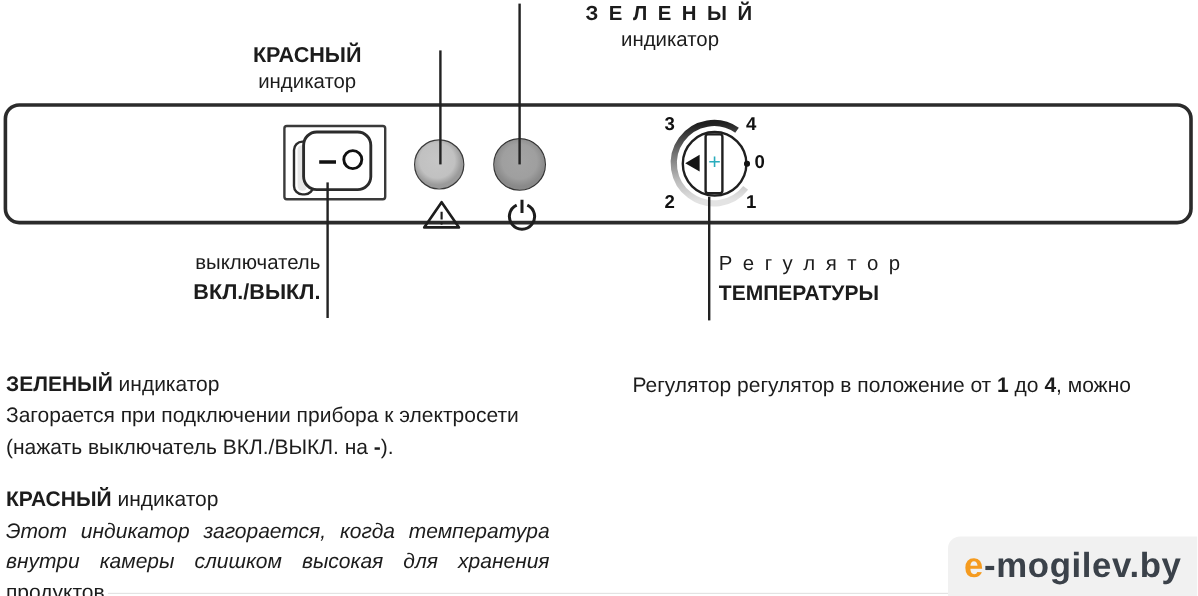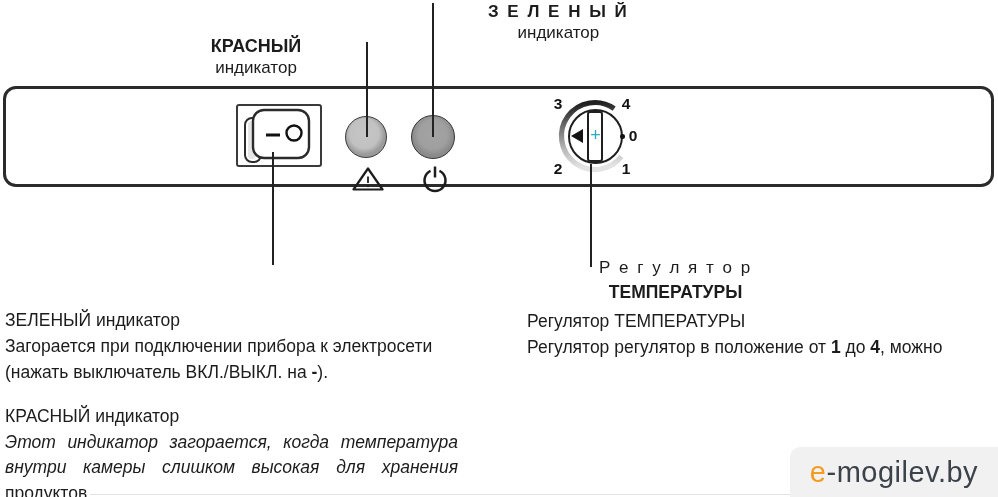--- a/index.html
+++ b/index.html
@@ -14,21 +14,21 @@
   
   .vline{width:1.5px;background:#222;}
 
   
   .lbl{font-size:17px;line-height:21px;white-space:nowrap;}
   .lbl b{font-size:18px;}
   .red-label{left:189px;top:36px;width:134px;text-align:center;}
   .green-label{left:440px;top:1px;text-align:center;margin-left:48px;}
   .green-label .sp{font-weight:700;letter-spacing:2px;}
   .switch-label{left:100px;top:207px;width:167px;text-align:right;line-height:24px;}
-  .reg-label{left:599px;top:208px;text-align:center;line-height:24px;margin-top:48px;}
+  .reg-label{left:599px;top:208px;text-align:left;line-height:24px;}
   .reg-label .sp{letter-spacing:2px;}
   .reg-label b{font-size:17.5px;}
 
   
   .switch-box{left:236px;top:104px;width:86px;height:63px;border:2px solid #3a3a3a;
               border-radius:3px;box-sizing:border-box;background:#fff;}
 
   
   .light{border-radius:50%;box-sizing:border-box;}
   .light-red{left:345px;top:116px;width:42px;height:42px;border:1.6px solid #3a3a3a;
@@ -47,26 +47,26 @@
              font-size:18px;font-weight:400;}
   .dial-num{font-size:15.5px;font-weight:700;color:#111;width:16px;text-align:center;line-height:17px;}
   .dial-dot{left:620px;top:134px;width:4.5px;height:4.5px;background:#111;border-radius:50%;}
 
   
   .sec{font-size:17.5px;line-height:26px;color:#1c1c1c;}
   .sec .just{text-align:justify;text-align-last:justify;font-style:italic;}
   .sec-green{left:5px;top:307px;width:455px;}
   .sec-red{left:5px;top:404px;width:453px;line-height:25.5px;}
   .sec-reg{left:527px;top:308px;width:465px;}
-  .hd b{font-weight:400;}
+  .hd b{font-weight:700;}
 
   
   .wm{left:790px;top:447px;width:208px;height:50px;background:#f1f1f1;
       border-top-left-radius:10px;display:flex;align-items:center;justify-content:center;}
-  .wm-text{font-size:29px;font-weight:400;letter-spacing:0.5px;color:#3b424a;}
+  .wm-text{font-size:29px;font-weight:700;letter-spacing:0.5px;color:#3b424a;}
   .wm-text .e{color:#f59b1f;}
 
   .hairline{left:90px;top:494px;width:705px;height:1px;background:#e3e3e3;}
 </style>
 </head>
 <body>
 
 <div id="stage">
 
   <div class="abs panel"></div>
@@ -122,40 +122,43 @@
   <div class="abs vline" style="left:590px;top:164px;height:103px;"></div>
 
   <div class="abs lbl red-label">
     <div><b>КРАСНЫЙ</b></div>
     <div>индикатор</div>
   </div>
   <div class="abs lbl green-label">
     <div class="sp">З Е Л Е Н Ы Й</div>
     <div>индикатор</div>
   </div>
+  <div class="abs lbl switch-label">
+    <div>выключатель</div>
+    <div><b>ВКЛ./ВЫКЛ.</b></div>
+  </div>
   <div class="abs lbl reg-label">
     <div class="sp">Р е г у л я т о р</div>
     <div><b>ТЕМПЕРАТУРЫ</b></div>
   </div>
 
   <div class="abs sec sec-green">
     <div class="hd"><b>ЗЕЛЕНЫЙ</b><span> индикатор</span></div>
     <div>Загорается при подключении прибора к электросети</div>
     <div><span>(нажать выключатель ВКЛ./ВЫКЛ. на </span><b>-</b><span>).</span></div>
   </div>
 
   <div class="abs sec sec-red">
     <div class="hd"><b>КРАСНЫЙ</b><span> индикатор</span></div>
     <div class="just">Этот индикатор загорается, когда температура</div>
     <div class="just">внутри камеры слишком высокая для хранения</div>
     <div>продуктов.</div>
   </div>
 
   <div class="abs sec sec-reg">
-    <div class="hd"><span>Регулятор </span><b>ТЕМПЕРАТУРЫ</b></div>
     <div><span>Регулятор регулятор в положение от </span><b>1</b><span> до </span><b>4</b><span>, можно</span></div>
   </div>
 
   <div class="abs hairline"></div>
 
   <div class="abs wm">
     <div class="wm-text"><span class="e">e</span><span>-mogilev.by</span></div>
   </div>
 
 </div>

